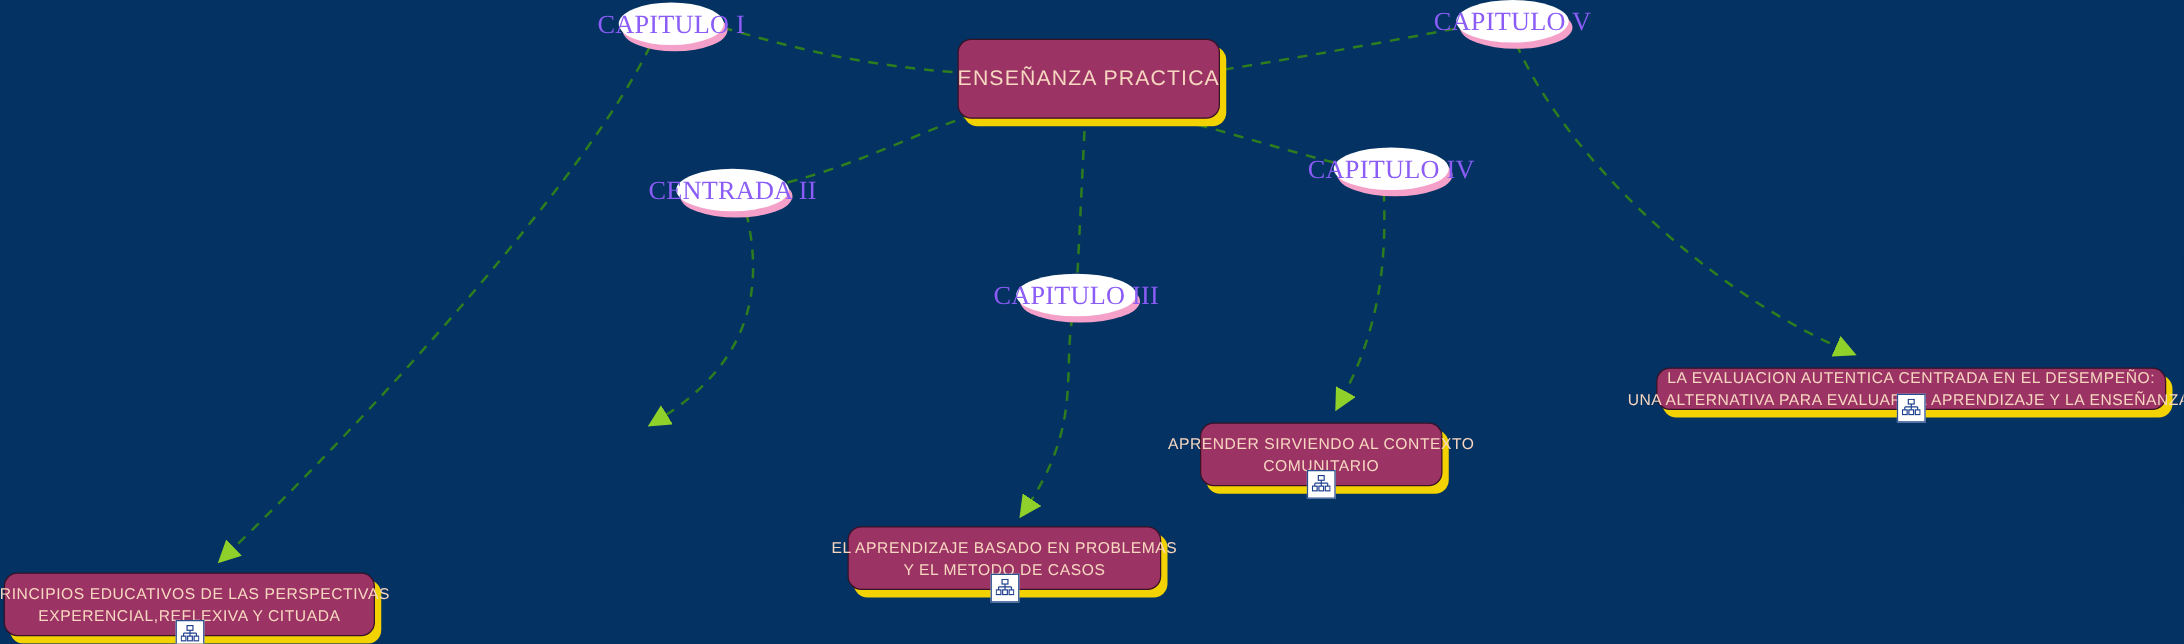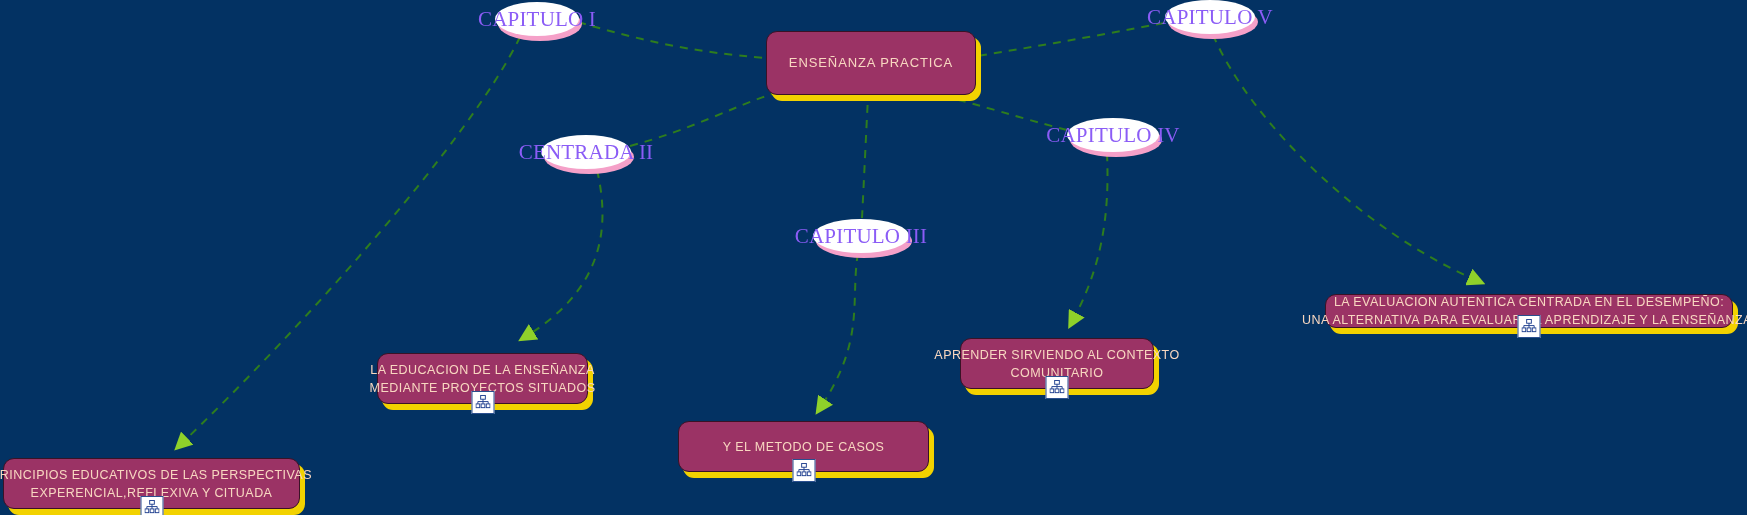--- a/index.html
+++ b/index.html
@@ -59,21 +59,21 @@
   }
   .rect-node .line {
     color: #f8d7c0;
     font-size: 12.5px;
     line-height: 18px;
     letter-spacing: .45px;
     white-space: nowrap;
     text-align: center;
   }
   .rect-node.root .line {
-    font-size: 13px;
+    font-size: 17px;
     letter-spacing: .9px;
   }
 
   
   .hier-icon {
     position: absolute;
     left: 50%;
     transform: translateX(-50%);
     bottom: -11px;
     width: 21px;
@@ -145,35 +145,23 @@
       <svg width="15" height="15" viewBox="0 0 16 16">
         <rect x="5.5" y="0.5" width="5" height="4" fill="#ffffff" stroke="#1f3f8f"></rect>
         <path d="M8 4.5 V7 M2.5 7 H13.5 M2.5 7 V9.5 M8 7 V9.5 M13.5 7 V9.5" stroke="#1f3f8f" fill="none"></path>
         <rect x="0.5" y="9.5" width="4" height="4" fill="#ffffff" stroke="#1f3f8f"></rect>
         <rect x="6" y="9.5" width="4" height="4" fill="#ffffff" stroke="#1f3f8f"></rect>
         <rect x="11.5" y="9.5" width="4" height="4" fill="#ffffff" stroke="#1f3f8f"></rect>
       </svg>
     </span>
   </div>
 
-  <div class="rect-node" style="left:377px; top:353px; width:211px; height:51px;">
-    <div class="line">LA EDUCACION DE LA ENSEÑANZA</div>
-    <div class="line">MEDIANTE PROYECTOS SITUADOS</div>
-    <span class="hier-icon">
-      <svg width="15" height="15" viewBox="0 0 16 16">
-        <rect x="5.5" y="0.5" width="5" height="4" fill="#ffffff" stroke="#1f3f8f"></rect>
-        <path d="M8 4.5 V7 M2.5 7 H13.5 M2.5 7 V9.5 M8 7 V9.5 M13.5 7 V9.5" stroke="#1f3f8f" fill="none"></path>
-        <rect x="0.5" y="9.5" width="4" height="4" fill="#ffffff" stroke="#1f3f8f"></rect>
-        <rect x="6" y="9.5" width="4" height="4" fill="#ffffff" stroke="#1f3f8f"></rect>
-        <rect x="11.5" y="9.5" width="4" height="4" fill="#ffffff" stroke="#1f3f8f"></rect>
-      </svg>
-    </span>
-  </div>
 
   <div class="rect-node" style="left:678px; top:421px; width:251px; height:51px;">
+    <div class="line">EL APRENDIZAJE BASADO EN PROBLEMAS</div>
     <div class="line">Y EL METODO DE CASOS</div>
     <span class="hier-icon">
       <svg width="15" height="15" viewBox="0 0 16 16">
         <rect x="5.5" y="0.5" width="5" height="4" fill="#ffffff" stroke="#1f3f8f"></rect>
         <path d="M8 4.5 V7 M2.5 7 H13.5 M2.5 7 V9.5 M8 7 V9.5 M13.5 7 V9.5" stroke="#1f3f8f" fill="none"></path>
         <rect x="0.5" y="9.5" width="4" height="4" fill="#ffffff" stroke="#1f3f8f"></rect>
         <rect x="6" y="9.5" width="4" height="4" fill="#ffffff" stroke="#1f3f8f"></rect>
         <rect x="11.5" y="9.5" width="4" height="4" fill="#ffffff" stroke="#1f3f8f"></rect>
       </svg>
     </span>

